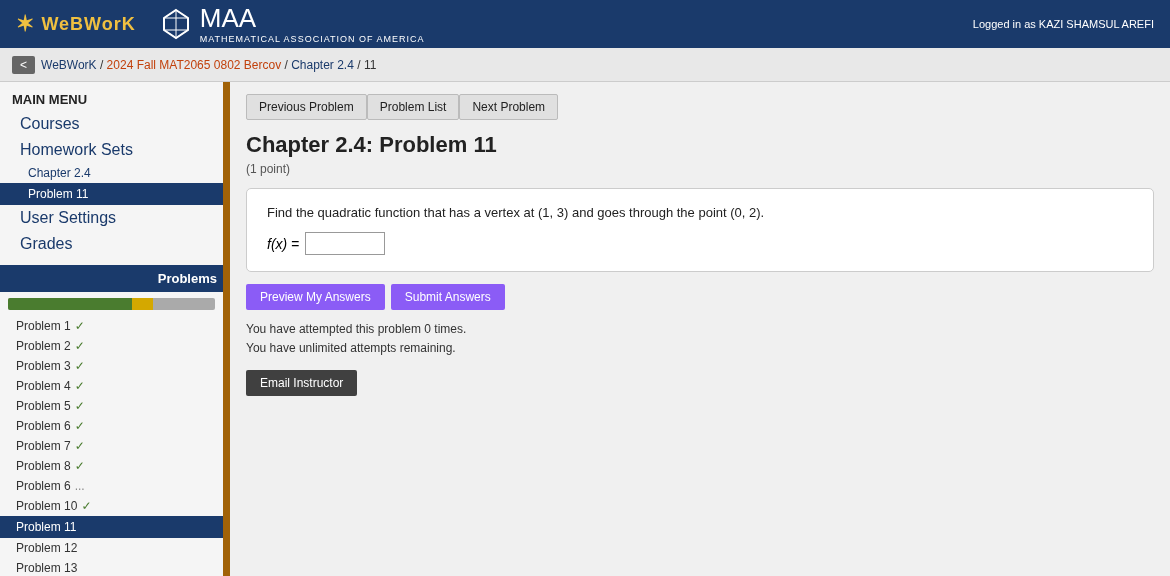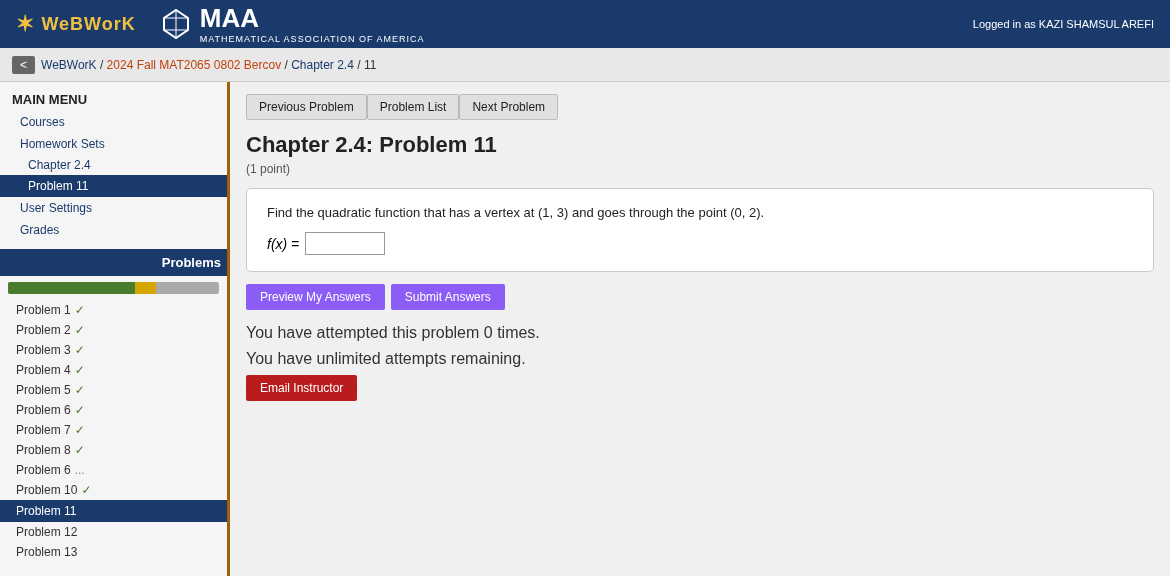--- a/index.html
+++ b/index.html
@@ -33,21 +33,21 @@
       font-size: 22px;
     }
     .maa-logo {
       display: flex;
       align-items: center;
       gap: 8px;
       color: white;
     }
     .maa-text {
       font-size: 26px;
-      font-weight: bold;
+      font-weight: normal;
       color: white;
     }
     .maa-subtitle {
       font-size: 9px;
       color: white;
       letter-spacing: 1px;
       text-transform: uppercase;
       line-height: 1.2;
       text-align: center;
     }
@@ -83,36 +83,36 @@
     
     .main-layout {
       display: flex;
       height: calc(576px - 48px - 34px);
     }
 
     
     .sidebar {
       width: 230px;
       background: #f5f5f5;
-      border-right: 3px solid #a16207;
+      border-right: 7px solid #a16207;
       overflow-y: auto;
       flex-shrink: 0;
     }
     .sidebar-section-title {
       font-weight: bold;
       font-size: 13px;
       padding: 10px 12px 4px;
       color: #222;
     }
     .sidebar-link {
       display: block;
       padding: 4px 20px;
       color: #1a3a6b;
       text-decoration: none;
-      font-size: 12px;
+      font-size: 16px;
       cursor: pointer;
     }
     .sidebar-sub-link {
       display: block;
       padding: 3px 28px;
       color: #1a3a6b;
       text-decoration: none;
       font-size: 12px;
       cursor: pointer;
     }
@@ -243,28 +243,28 @@
       background: #8b5cf6;
       color: white;
       border: none;
       padding: 6px 14px;
       font-size: 12px;
       cursor: pointer;
       border-radius: 2px;
     }
 
     .attempt-text {
-      font-size: 16px;
+      font-size: 12px;
       color: #333;
       line-height: 1.6;
-      margin-bottom: 4px;
+      margin-bottom: 12px;
     }
 
     .email-btn {
-      background: #b91c1c;
+      background: #404040;
       color: white;
       border: none;
       padding: 6px 14px;
       font-size: 12px;
       cursor: pointer;
       border-radius: 2px;
     }
 
     
     .diamond-icon {

